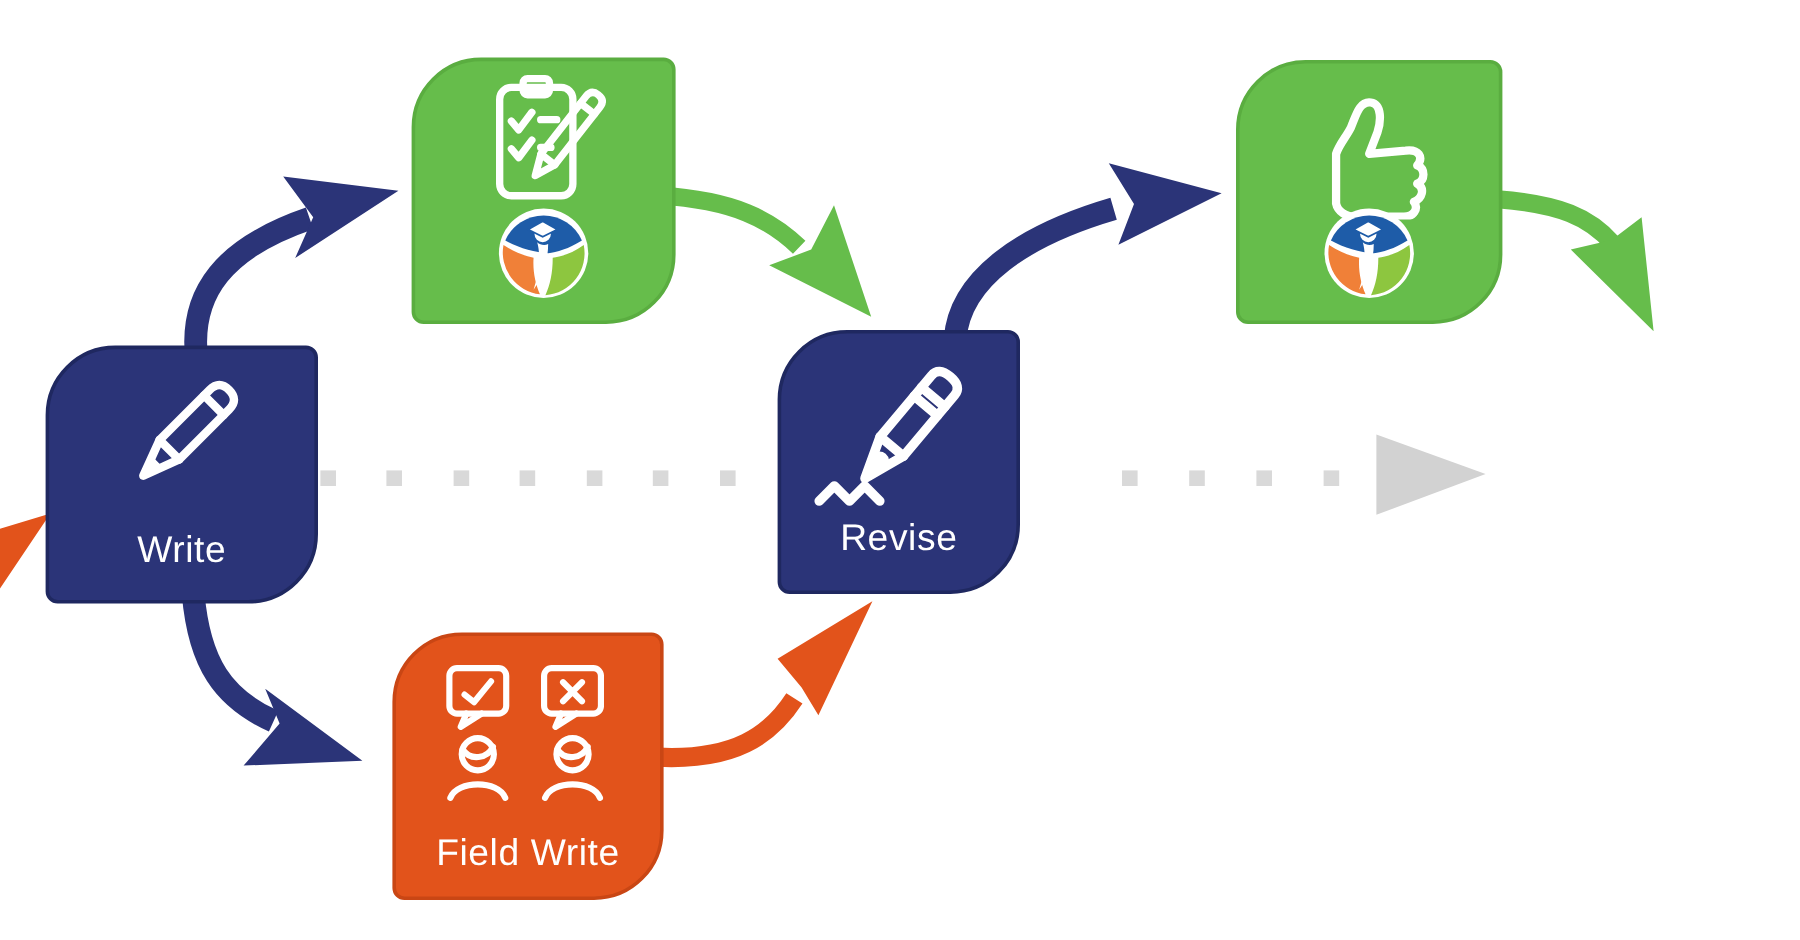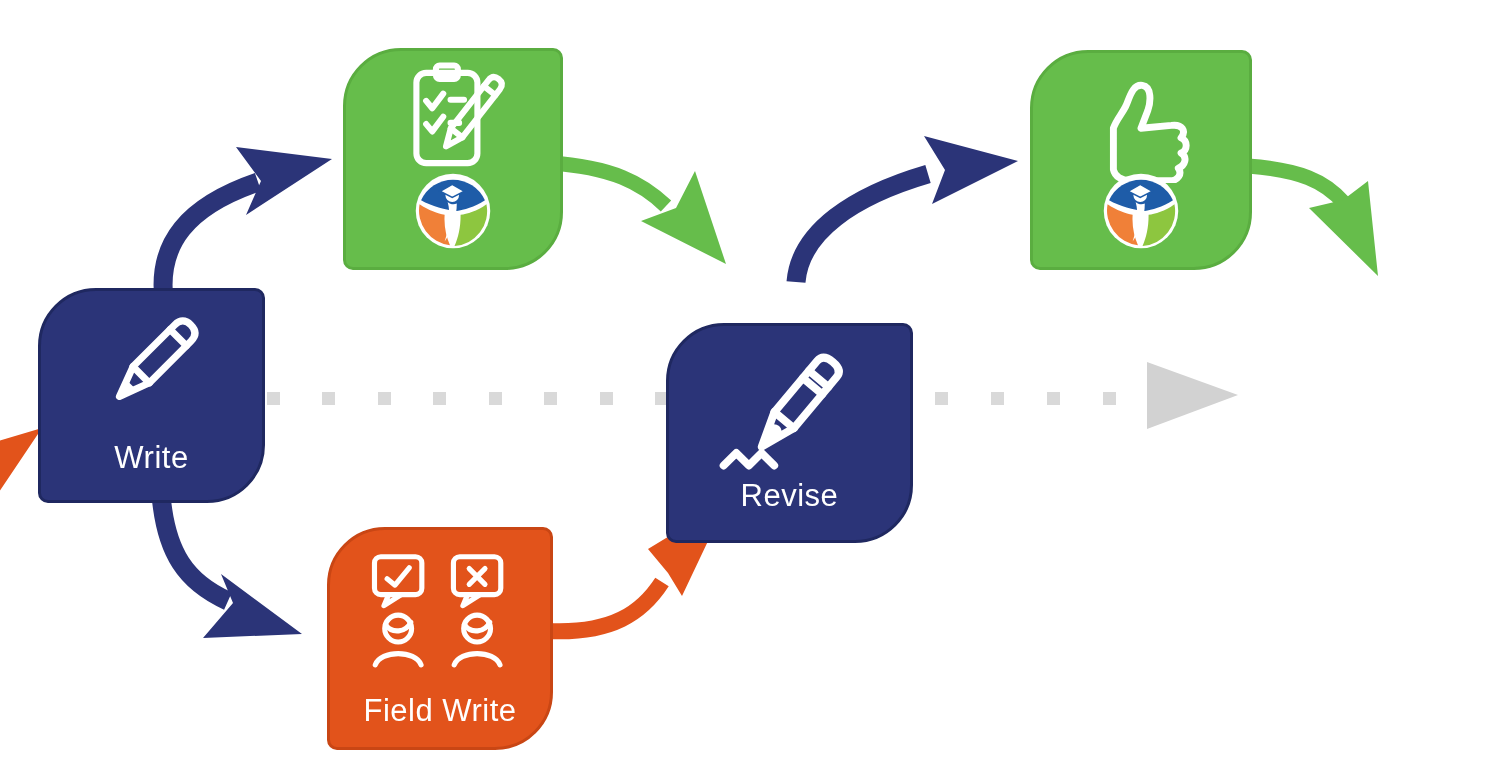--- a/index.html
+++ b/index.html
@@ -144,21 +144,21 @@
         <path d="M130,54 L124,68 L146,54"></path>
         <path d="M132,21 L152,41 M152,21 L132,41"></path>
         <circle cx="142" cy="97" r="17"></circle>
         <path d="M126,92 C134,104 152,102 158,89"></path>
         <path d="M113,143 C120,124 164,124 171,143"></path>
       </g>
     </svg>
     <div class="node-label" style="bottom:18px">Field Write</div>
   </div>
 
-  <div class="node node-navy" style="left:666px;top:275px;width:247px;height:220px;margin-top:48px;">
+  <div class="node node-navy" style="left:648px;top:275px;width:202px;height:220px;">
     <svg class="icon-main" style="top:10px" viewBox="0 0 100 100" width="158">
       <g stroke="#fff" stroke-width="5" fill="none" stroke-linejoin="round" stroke-linecap="round">
         <g transform="rotate(40 54 44)">
           <path d="M46,14 Q46,8 54,8 Q62,8 62,14 V56 H46 Z"></path>
           <line x1="46" y1="22" x2="62" y2="22"></line>
           <line x1="46" y1="28" x2="62" y2="28"></line>
           <path d="M46,56 L54,78 L62,56"></path>
           <circle cx="54" cy="66" r="2.5"></circle>
         </g>
         <path d="M8,82 L16,74 L24,82 L32,74 L40,82"></path>

